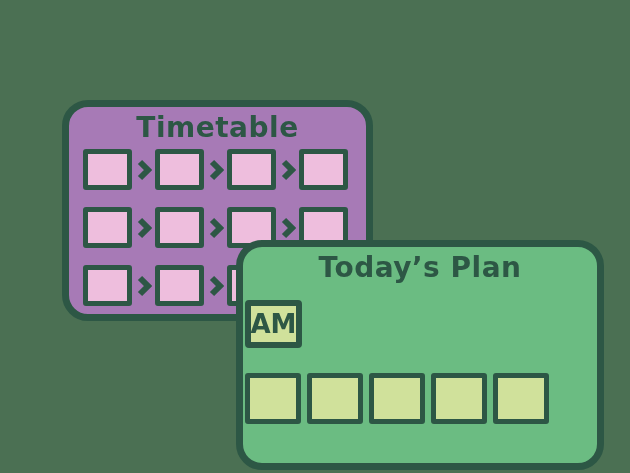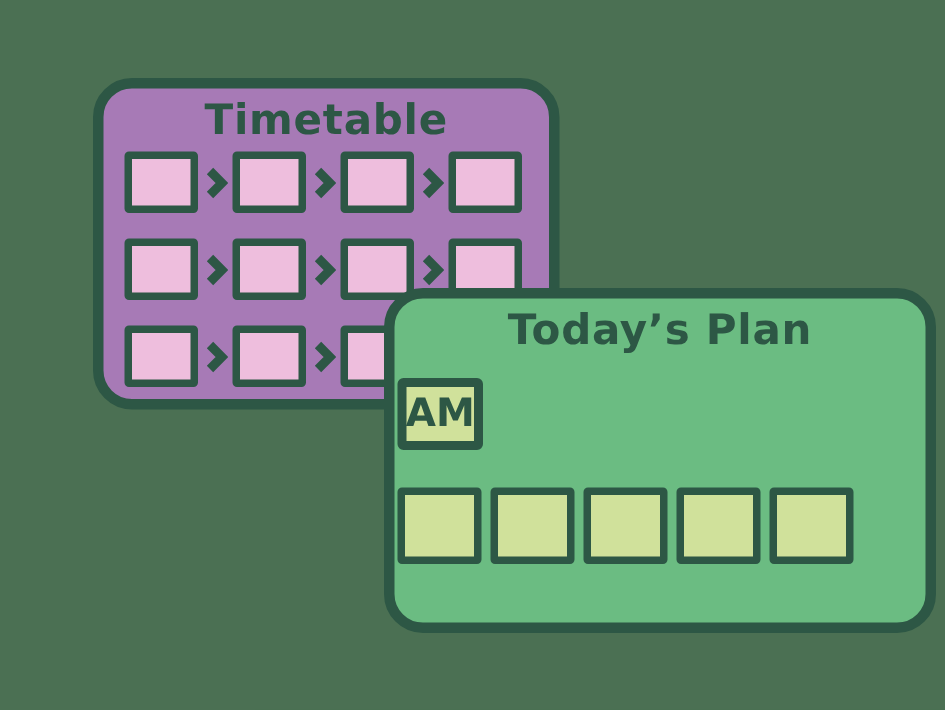--- a/index.html
+++ b/index.html
@@ -12,29 +12,30 @@
     position: relative;
     overflow: hidden;
     background: var(--bg, #4b7053);
     font-family: "DejaVu Sans", "Liberation Sans", sans-serif;
   }
   .card {
     position: absolute;
     box-sizing: border-box;
     border: 7px solid var(--outline, #2d5745);
     border-radius: 26px;
+    margin-top: 48px;
   }
   .purple-card {
     left: 62px; top: 52px;
     width: 311px; height: 221px;
     background: var(--purple, #a77ab6);
     z-index: 1;
   }
   .green-card {
-    left: 256px; top: 192px;
+    left: 236px; top: 192px;
     width: 368px; height: 230px;
     background: var(--green, #6bbc82);
     z-index: 2;
   }
   .card-title {
     text-align: center;
     padding-top: 4px;
     font-size: 28px;
     font-weight: bold;
     letter-spacing: 0.5px;

